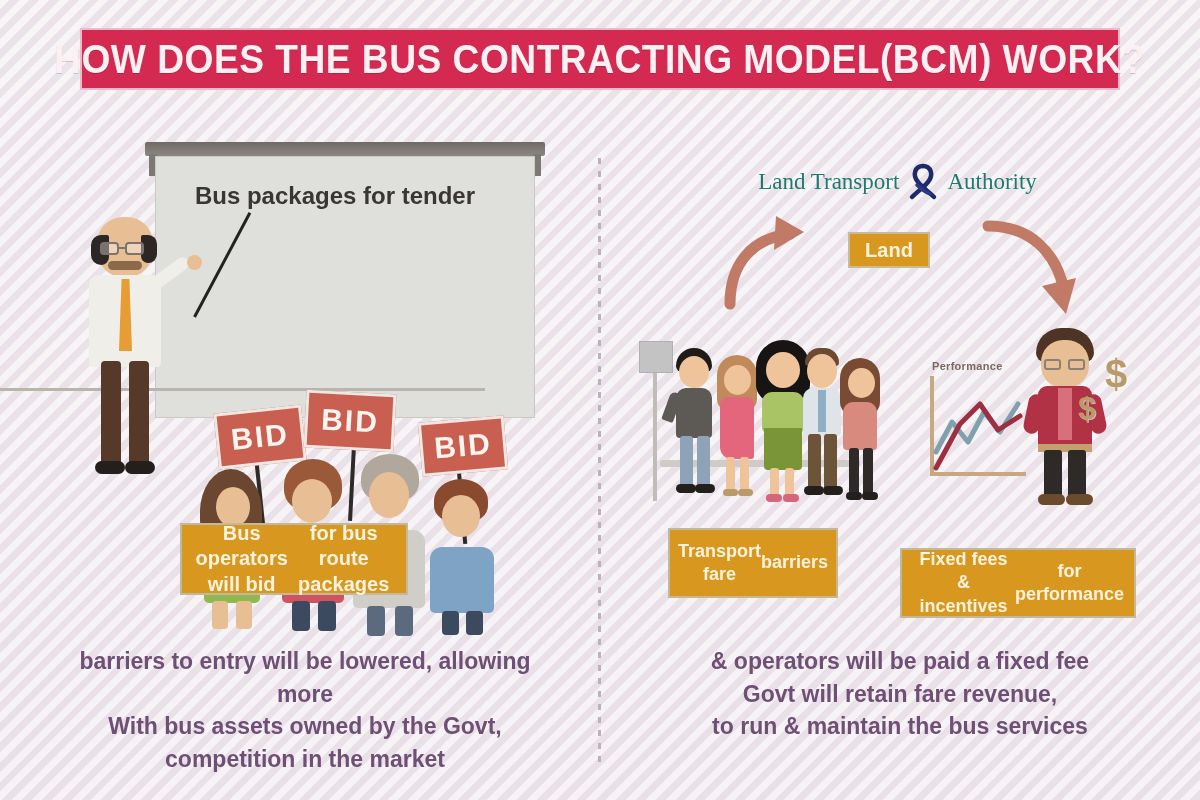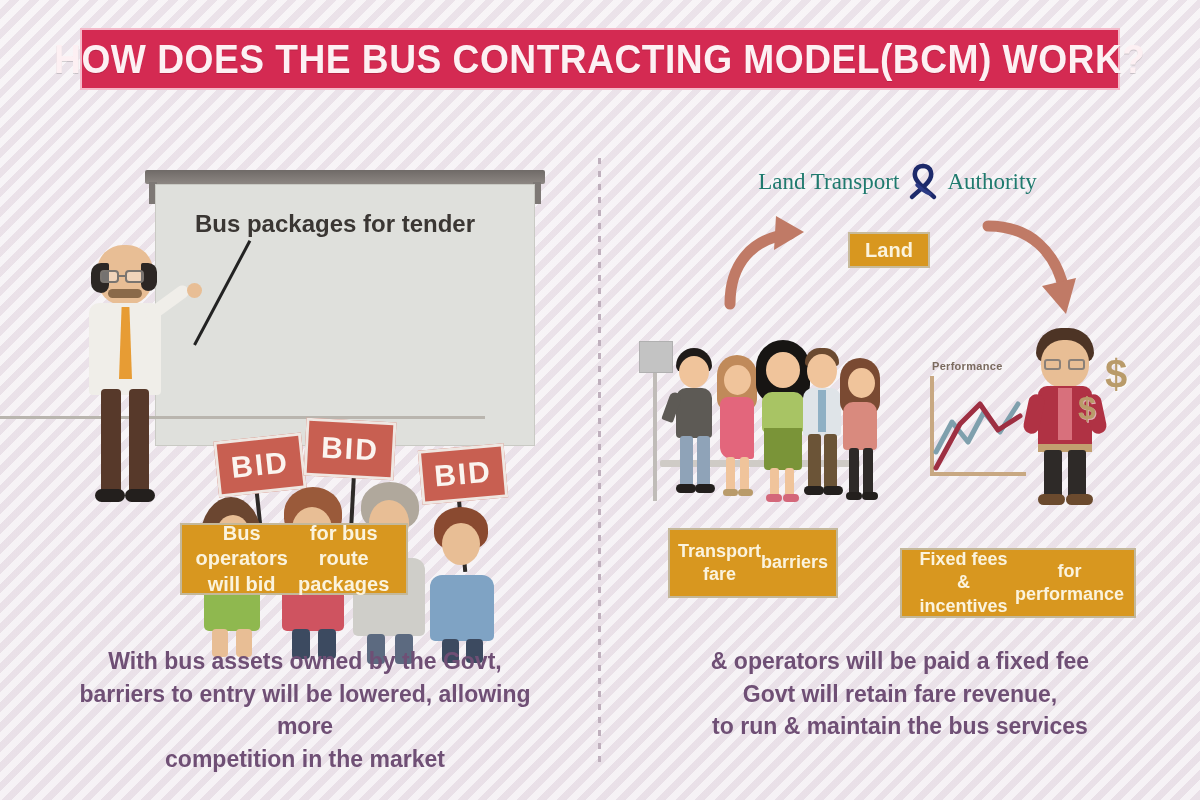--- a/index.html
+++ b/index.html
@@ -34,21 +34,21 @@
   }
 
   
   #divider {
     position:absolute; left:598px; top:158px; width:3px; height:610px;
     background:repeating-linear-gradient(to bottom,
       #bfb0bd 0px,#bfb0bd 6px, transparent 6px, transparent 13px);
   }
 
   
-  .panel { position:absolute; top:152px; height:640px; }
+  .panel { position:absolute; top:124px; height:640px; }
   #panel-left  { left:20px;  width:570px; }
 
   
   #whiteboard { position:absolute; left:125px; top:18px; width:400px; height:280px; }
   #wb-top { position:absolute; left:0; top:0; width:400px; height:14px;
             background:linear-gradient(#6f6a67,#8d8783); border-radius:2px; }
   #wb-screen { position:absolute; left:10px; top:14px; width:380px; height:262px;
                background:#dfe0dc; border:1px solid #c9cac4; }
   #wb-ear-l { position:absolute; left:4px; top:12px; width:8px; height:22px; background:#7d7875;}
   #wb-ear-r { position:absolute; left:388px; top:12px; width:8px; height:22px; background:#7d7875;}
@@ -278,22 +278,22 @@
     </div>
   </div>
 
   <div class="ocap" id="cap-left">
     <span>Bus operators will bid</span>
       <br>
     <span>for bus route packages</span>
   </div>
 
   <div class="bcap" id="btm-left">
+    <div>barriers to entry will be lowered, allowing more</div>
     <div>With bus assets owned by the Govt,</div>
-    <div>barriers to entry will be lowered, allowing more</div>
     <div>competition in the market</div>
   </div>
 
   <div id="lta">
     <span class="lta-word">Land Transport</span>
     <span id="lta-ribbon">
       <svg width="40" height="38" viewBox="0 0 40 38">
         <path d="M20 3 C28 3 31 12 25 19 C20 25 14 29 9 34" stroke="#1d2a6b" stroke-width="4.5" fill="none" stroke-linecap="round"></path>
         <path d="M20 3 C12 3 9 12 15 19 C20 25 26 29 31 34" stroke="#1d2a6b" stroke-width="4.5" fill="none" stroke-linecap="round"></path>
         <path d="M14 22 C18 26 22 29 27 31" stroke="#2c3a85" stroke-width="3.5" fill="none" stroke-linecap="round"></path>

